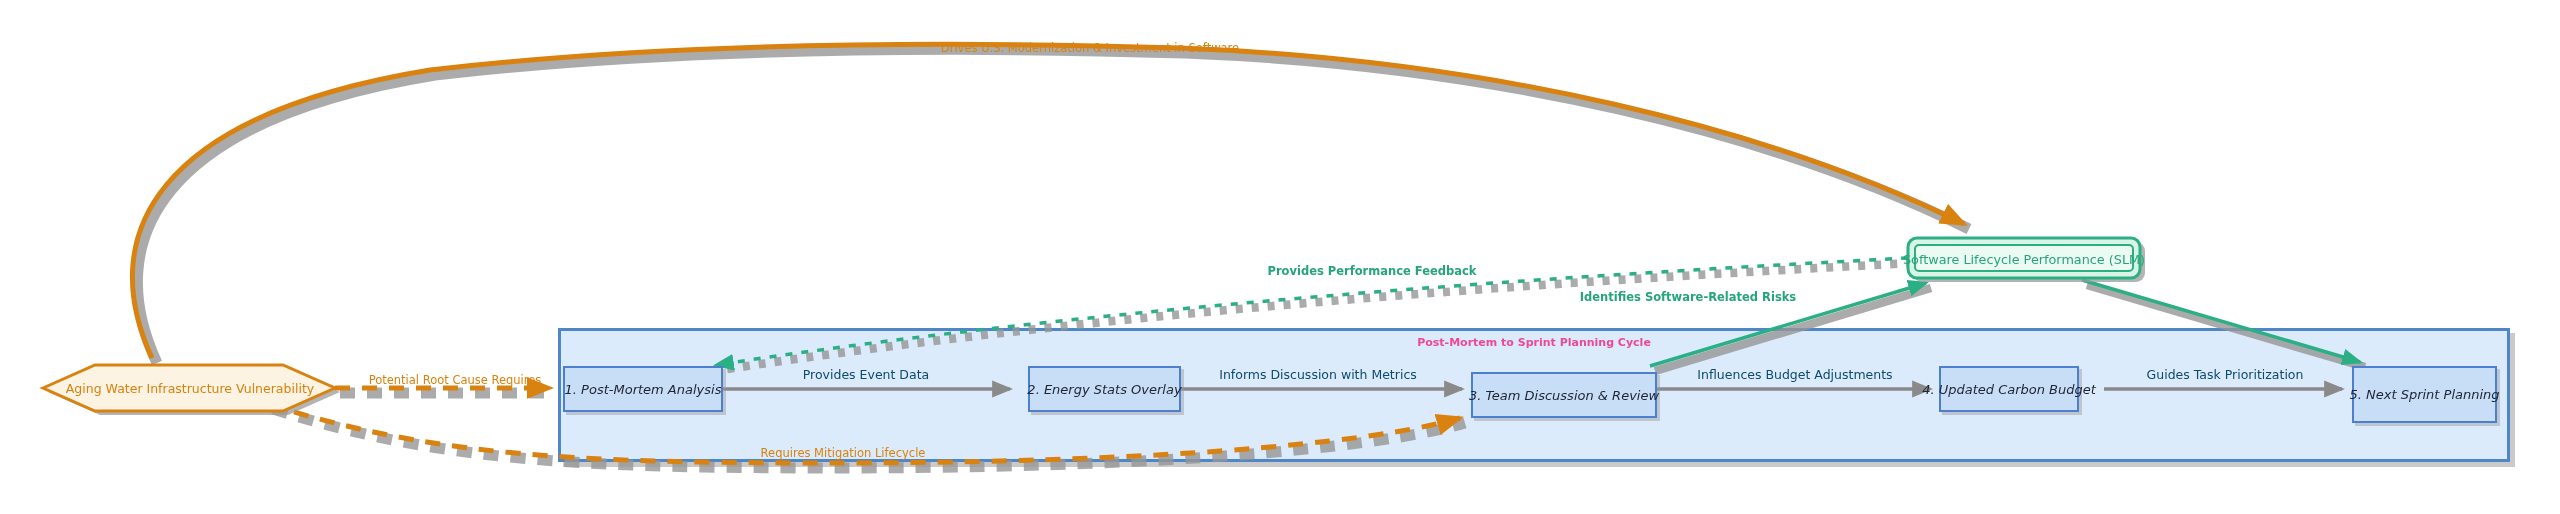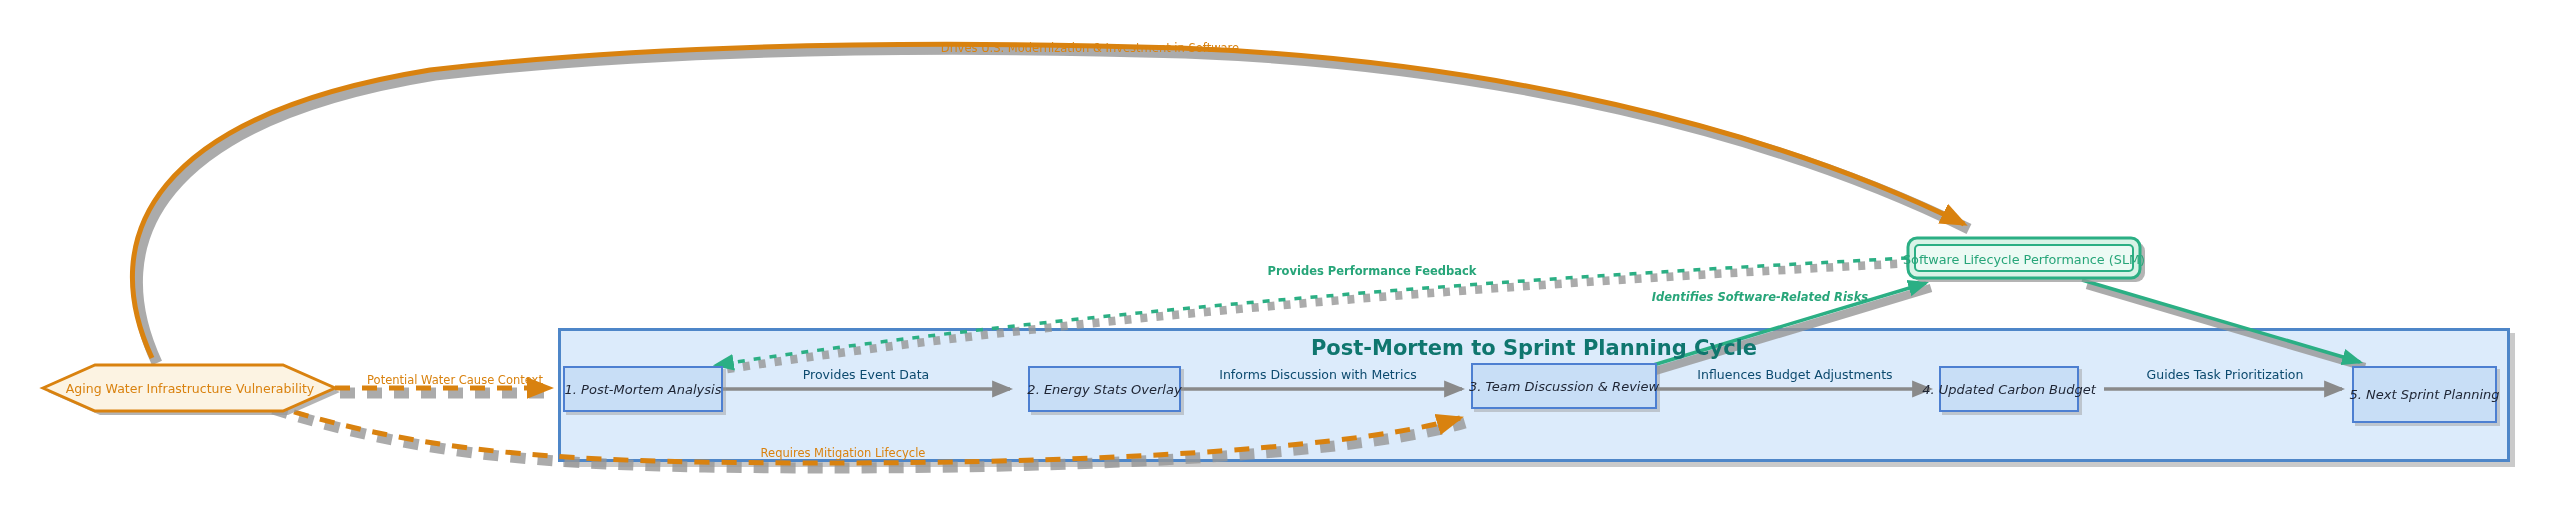--- a/index.html
+++ b/index.html
@@ -33,26 +33,26 @@
   .slm-outer{fill:var(--green-fill-outer,#D9F3E7);stroke:var(--green,#2BAF84);stroke-width:3;}
   .slm-inner{fill:var(--green-fill-inner,#ECFAF4);stroke:var(--green,#2BAF84);stroke-width:2;}
 
   
   .node{position:absolute;box-sizing:border-box;display:flex;align-items:center;justify-content:center;
       background:var(--node-fill,#C8DEF6);border:2.5px solid var(--blue-border,#4D7FD1);
       color:var(--text-dark,#1E2433);font-size:13px;white-space:nowrap;
       box-shadow:3px 3px 0 rgba(150,150,150,.45);font-style:italic;}
   #node-1{left:563px;top:366px;width:160px;height:46px;}
   #node-2{left:1017px;top:366px;width:153px;height:46px;margin-left:11px;}
-  #node-3{left:1471px;top:363px;width:186px;height:46px;}
+  #node-3{left:1471px;top:372px;width:186px;height:46px;}
   #node-4{left:1939px;top:366px;width:140px;height:46px;}
   #node-5{left:2352px;top:366px;width:145px;height:57px;}
 
   #subgraph-title{position:absolute;left:558px;top:336px;width:1952px;text-align:center;
-      font-size:21px;font-weight:600;color:#0f766e;}
+      font-size:11px;font-weight:600;color:#ec4899;}
 
   #hex-label{position:absolute;left:45px;top:366px;width:290px;height:44px;
       display:flex;align-items:center;justify-content:center;white-space:nowrap;
       color:var(--orange,#D9820F);font-size:12.5px;}
   #slm-label{position:absolute;left:1908px;top:241px;width:232px;height:36px;
       display:flex;align-items:center;justify-content:center;white-space:nowrap;
       color:var(--green-text,#27A579);font-size:12.8px;}
 
   .elabel{position:absolute;transform:translate(-50%,-50%);white-space:nowrap;}
   .elabel.on-gray{color:#0c4a6e;font-size:12.5px;}
@@ -124,20 +124,20 @@
   <span>4. Updated Carbon Budget</span>
 </div>
 <div id="node-5" class="node topmost">
   <span>5. Next Sprint Planning</span>
 </div>
 
 <div id="hex-label" class="topmost">Aging Water Infrastructure Vulnerability</div>
 <div id="slm-label" class="topmost">Software Lifecycle Performance (SLM)</div>
 
 <div class="elabel on-orange topmost" style="left:1090px;top:48px;">Drives U.S. Modernization &amp; Investment in Software</div>
-<div class="elabel on-orange topmost" style="left:455px;top:380px;">Potential Water Cause Context</div>
+<div class="elabel on-orange topmost" style="left:455px;top:380px;">Potential Root Cause Requires</div>
 <div class="elabel on-orange topmost" style="left:843px;top:453px;">Requires Mitigation Lifecycle</div>
 <div class="elabel on-gray topmost" style="left:866px;top:374px;">Provides Event Data</div>
 <div class="elabel on-gray topmost" style="left:1318px;top:374px;">Informs Discussion with Metrics</div>
 <div class="elabel on-gray topmost" style="left:1795px;top:374px;">Influences Budget Adjustments</div>
 <div class="elabel on-gray topmost" style="left:2225px;top:374px;">Guides Task Prioritization</div>
 <div class="elabel on-green topmost" style="left:1352px;top:271px;margin-left:20px;">Provides Performance Feedback</div>
-<div class="elabel on-green topmost" style="left:1760px;top:297px;font-style:italic;">Identifies Software-Related Risks</div>
+<div class="elabel on-green topmost" style="left:1688px;top:297px;">Identifies Software-Related Risks</div>
 
 </body></html>

